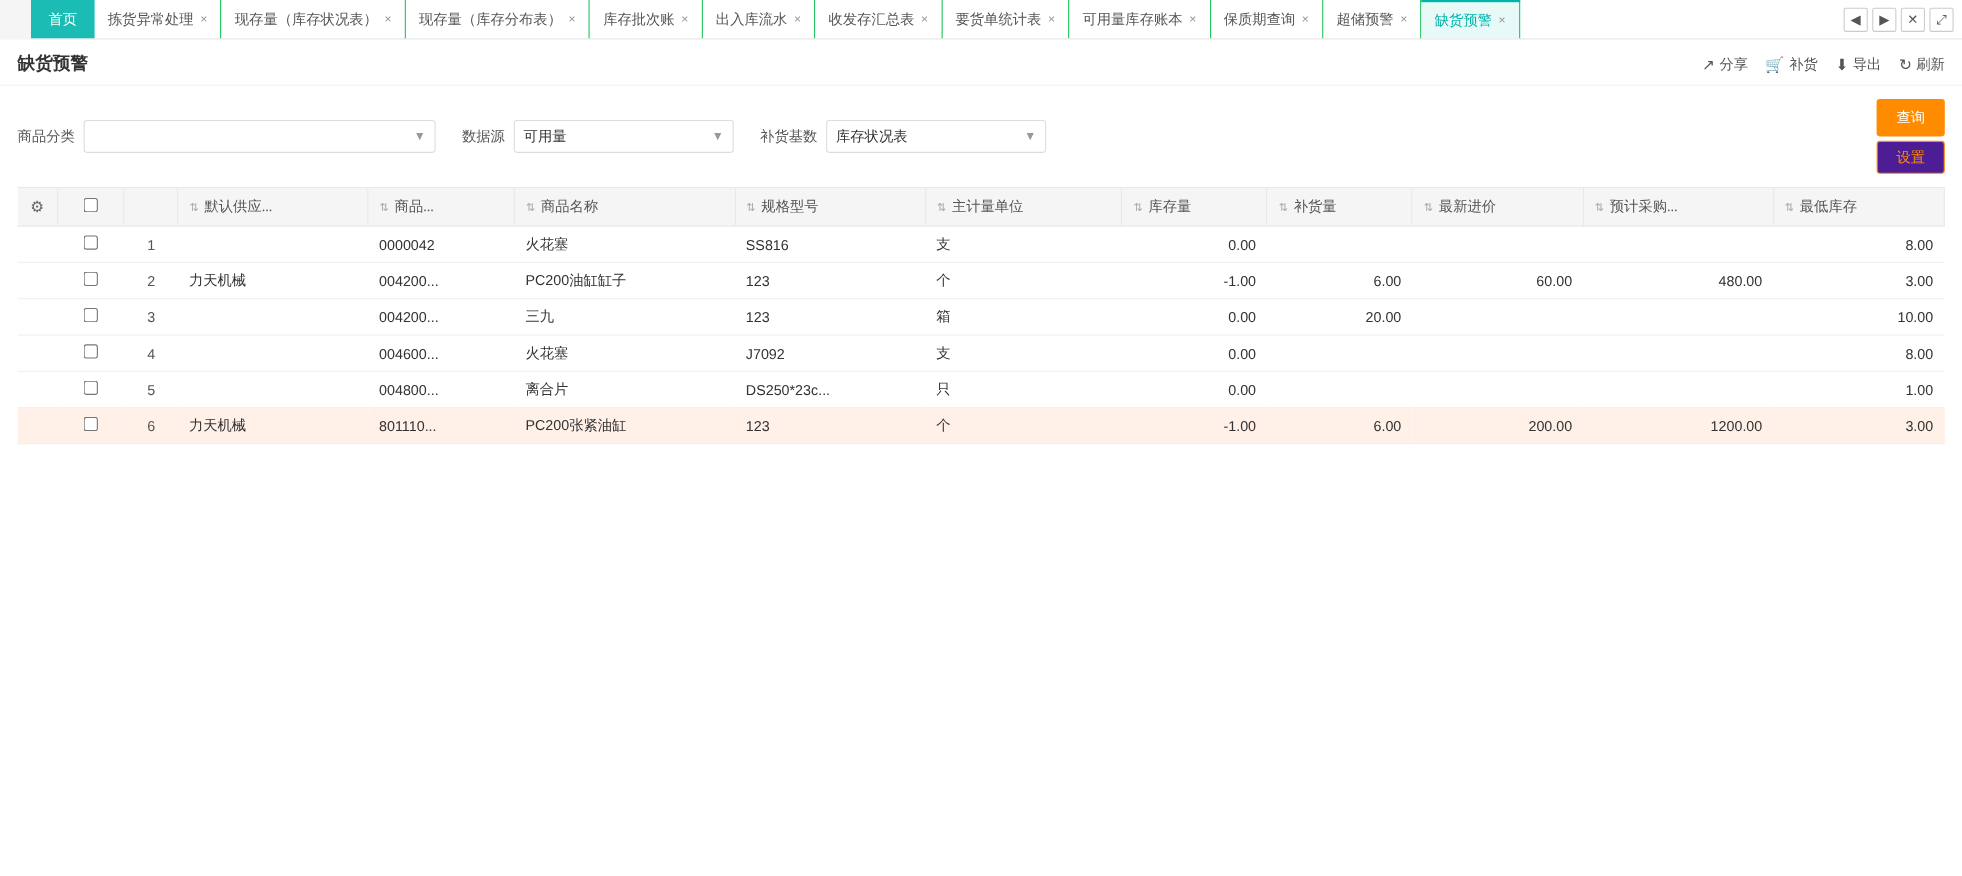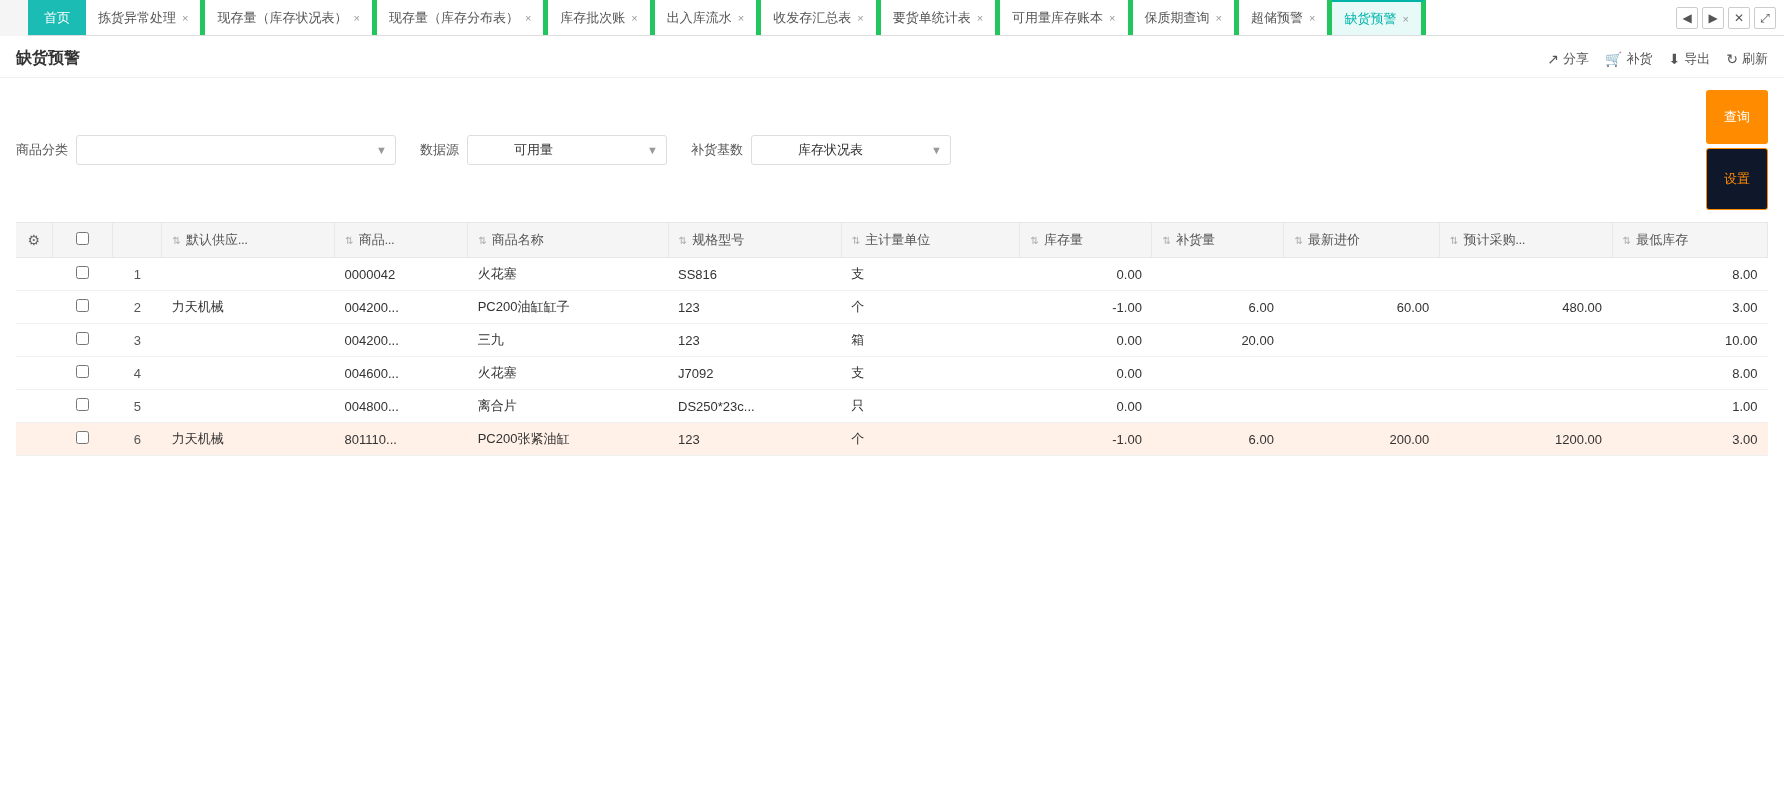--- a/index.html
+++ b/index.html
@@ -17,21 +17,21 @@
     }
     .tab-item {
       display: flex;
       align-items: center;
       padding: 0 12px;
       height: 100%;
       white-space: nowrap;
       cursor: pointer;
       font-size: 13px;
       color: #555;
-      border-right: 5px solid #22c55e;
+      border-right: 1px solid #22c55e;
       position: relative;
       text-align: center;
     }
     .tab-item.active {
       background: #e8faf8;
       color: #00b4aa;
       border-top: 2px solid #00b4aa;
     }
     .tab-item .close-icon {
       margin-left: 6px;
@@ -137,37 +137,36 @@
       cursor: pointer;
       justify-content: space-between;
     }
     .filter-select .arrow {
       color: #999;
       font-size: 11px;
     }
     .filter-select-value {
       color: #333;
       font-size: 13px;
-      margin-left: 38px;
     }
     .btn-query {
       background: #ff8c00;
       color: #fff;
       border: none;
-      padding: 18px 18px;
+      padding: 8px 18px;
       border-radius: 3px;
       cursor: pointer;
       font-size: 13px;
       margin-left: auto;
     }
     .btn-settings {
-      background: #0f172a;
+      background: #4c1d95;
       color: #ff8c00;
       border: 1px solid #ff8c00;
-      padding: 21px 16px;
+      padding: 5px 16px;
       border-radius: 3px;
       cursor: pointer;
       font-size: 13px;
     }
     .filter-right-btns {
       display: flex;
       flex-direction: column;
       gap: 4px;
       margin-left: auto;
     }

